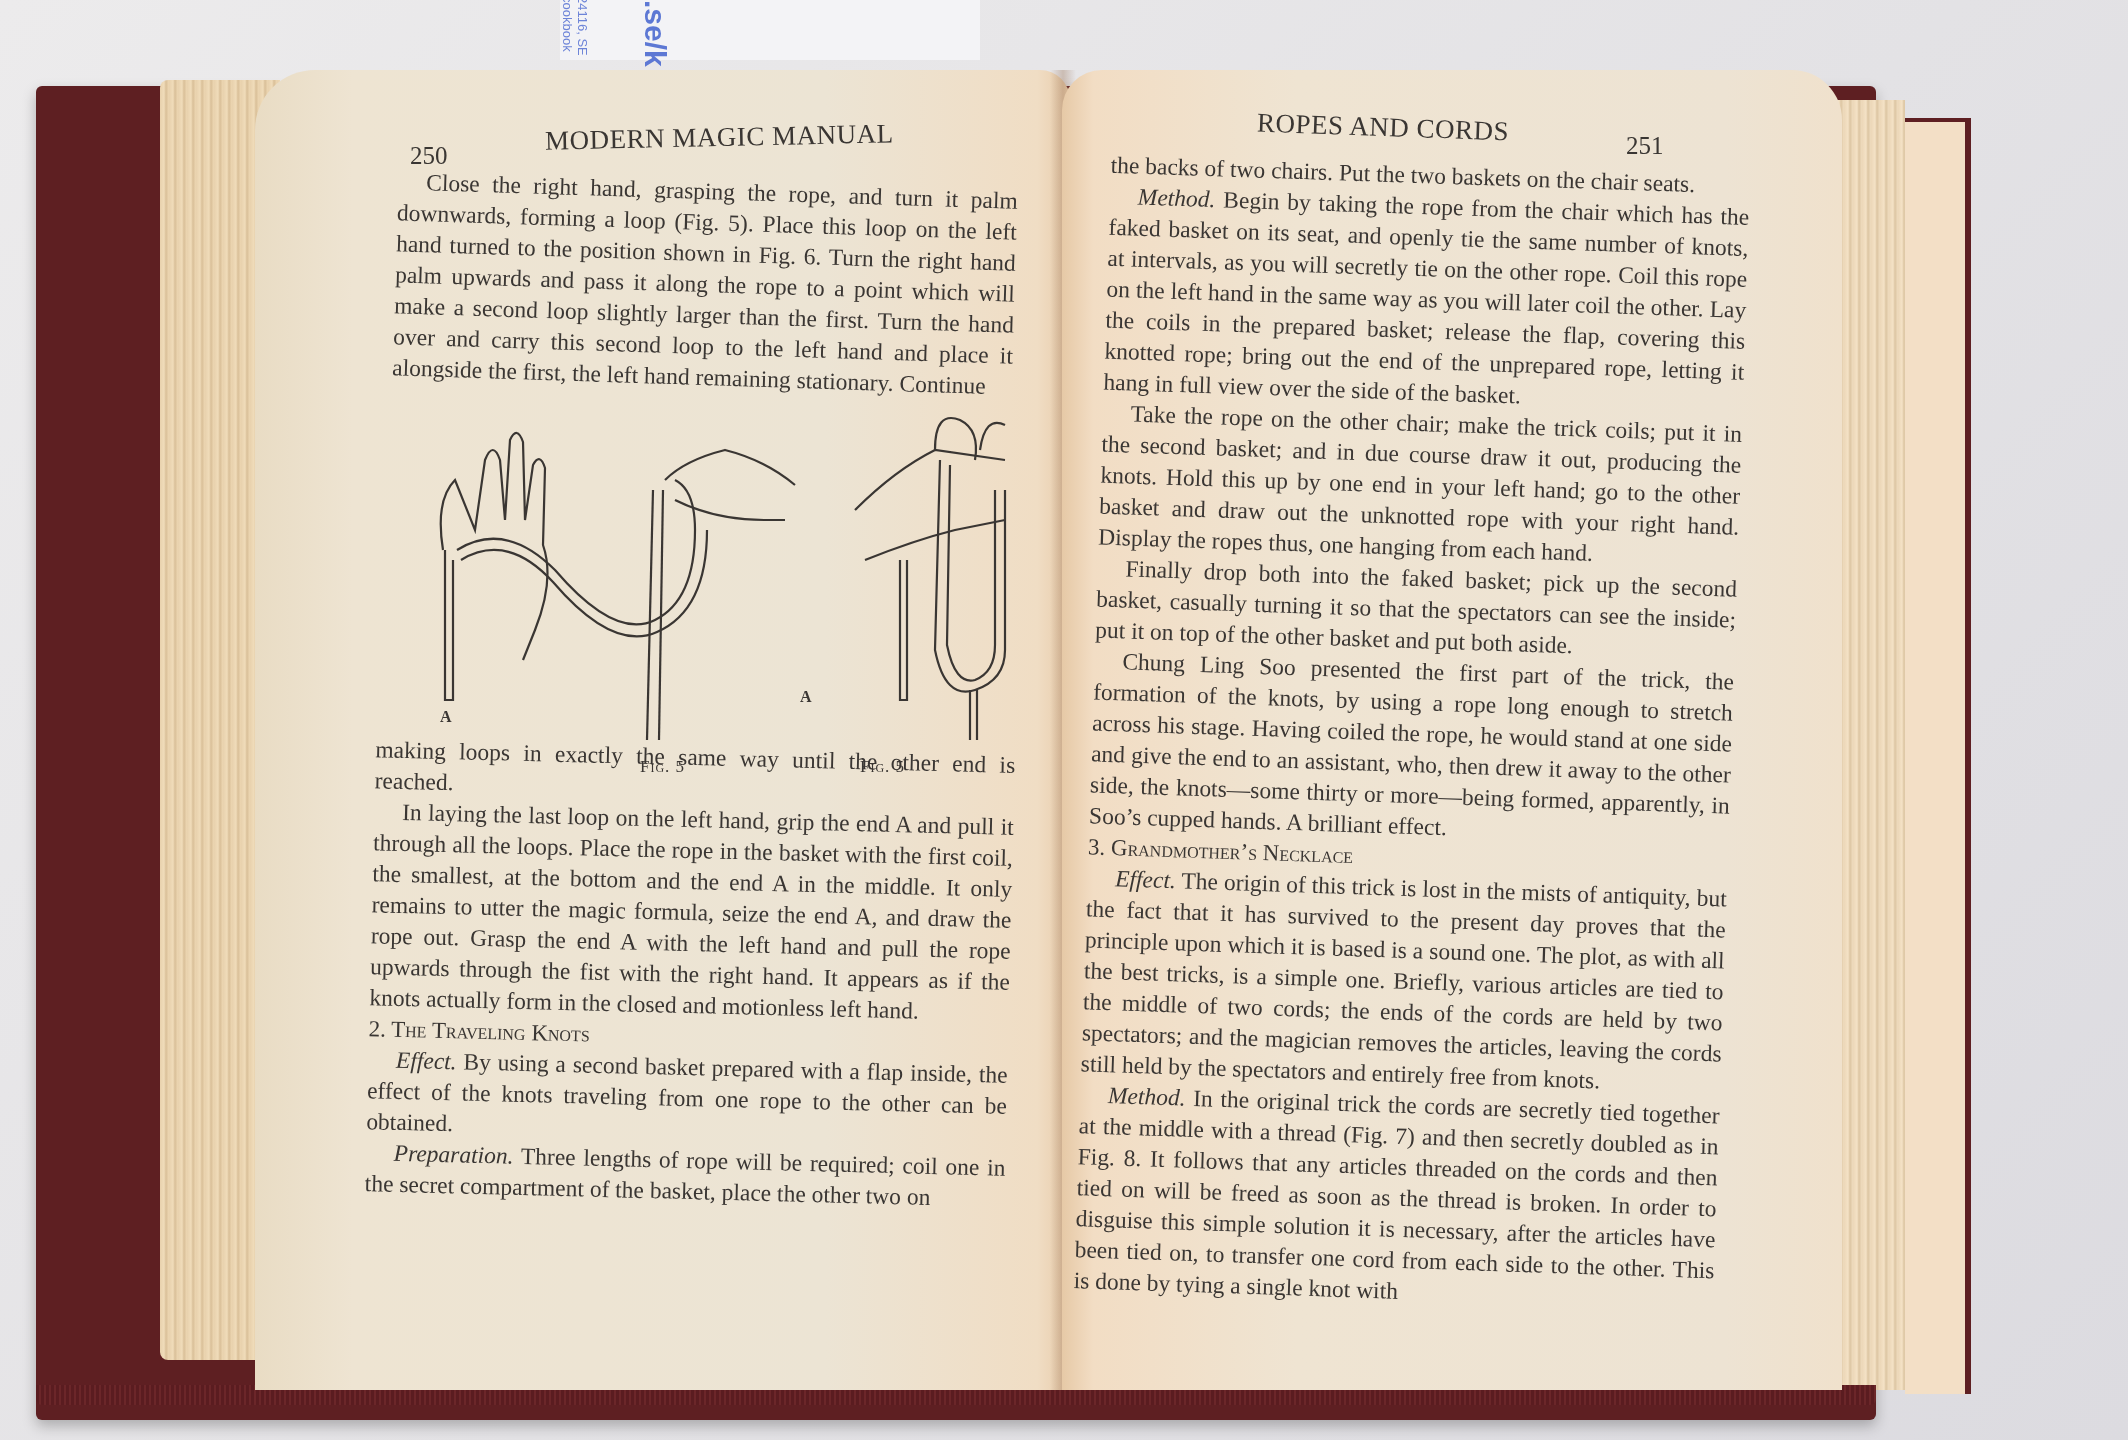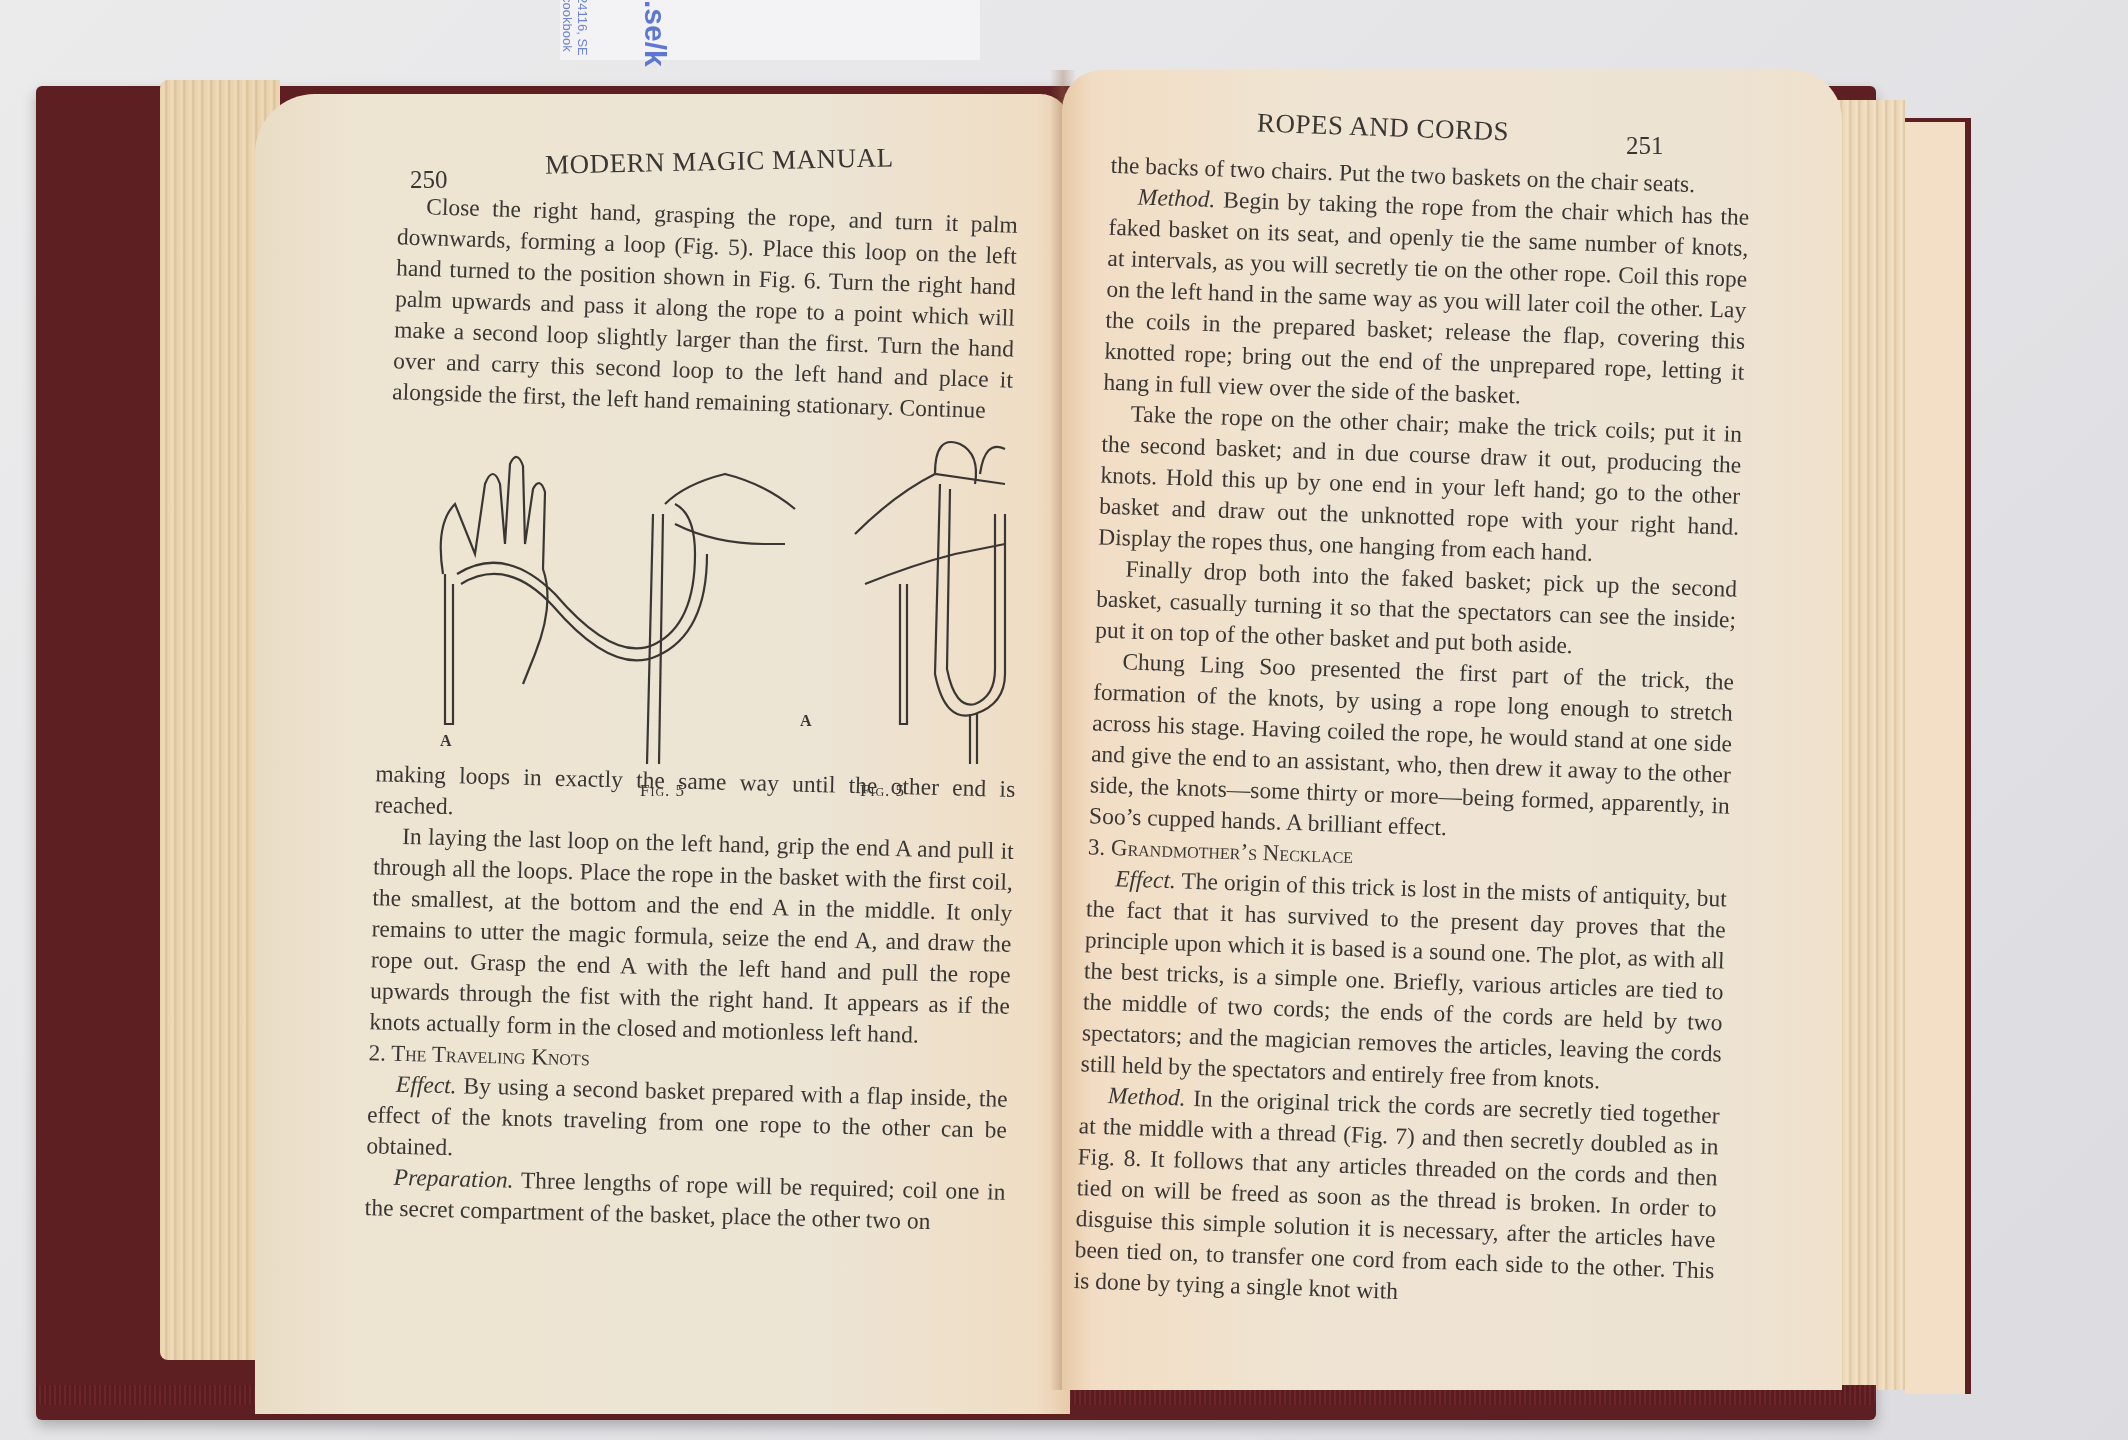--- a/index.html
+++ b/index.html
@@ -41,21 +41,20 @@
     background:#f3dfc6; border-right:6px solid #5e1f22; border-top:4px solid #5e1f22;
   }
   .page {
     position:absolute; top:70px; height:1320px; overflow:hidden;
     color:#3a3633;
   }
   .page-left {
     left:255px; width:815px;
     background: linear-gradient(90deg, #e9dcc4 0%, #eee4d2 12%, #ece4d4 70%, #f0ddc4 96%, #e7caa8 100%);
     border-radius:60px 30px 0 0;
-    margin-top:24px;
   }
   .page-right {
     left:1062px; width:780px;
     background: linear-gradient(90deg, #e6c9a6 0%, #f2ddc4 4%, #efe4d2 30%, #ede3d3 85%, #f0e1cc 100%);
     border-radius:40px 50px 0 0;
   }
   .gutter {
     position:absolute; left:1050px; top:70px; width:26px; height:1320px;
     background: linear-gradient(90deg, rgba(180,140,100,0) 0%, rgba(150,110,80,0.35) 50%, rgba(180,140,100,0) 100%);
   }

